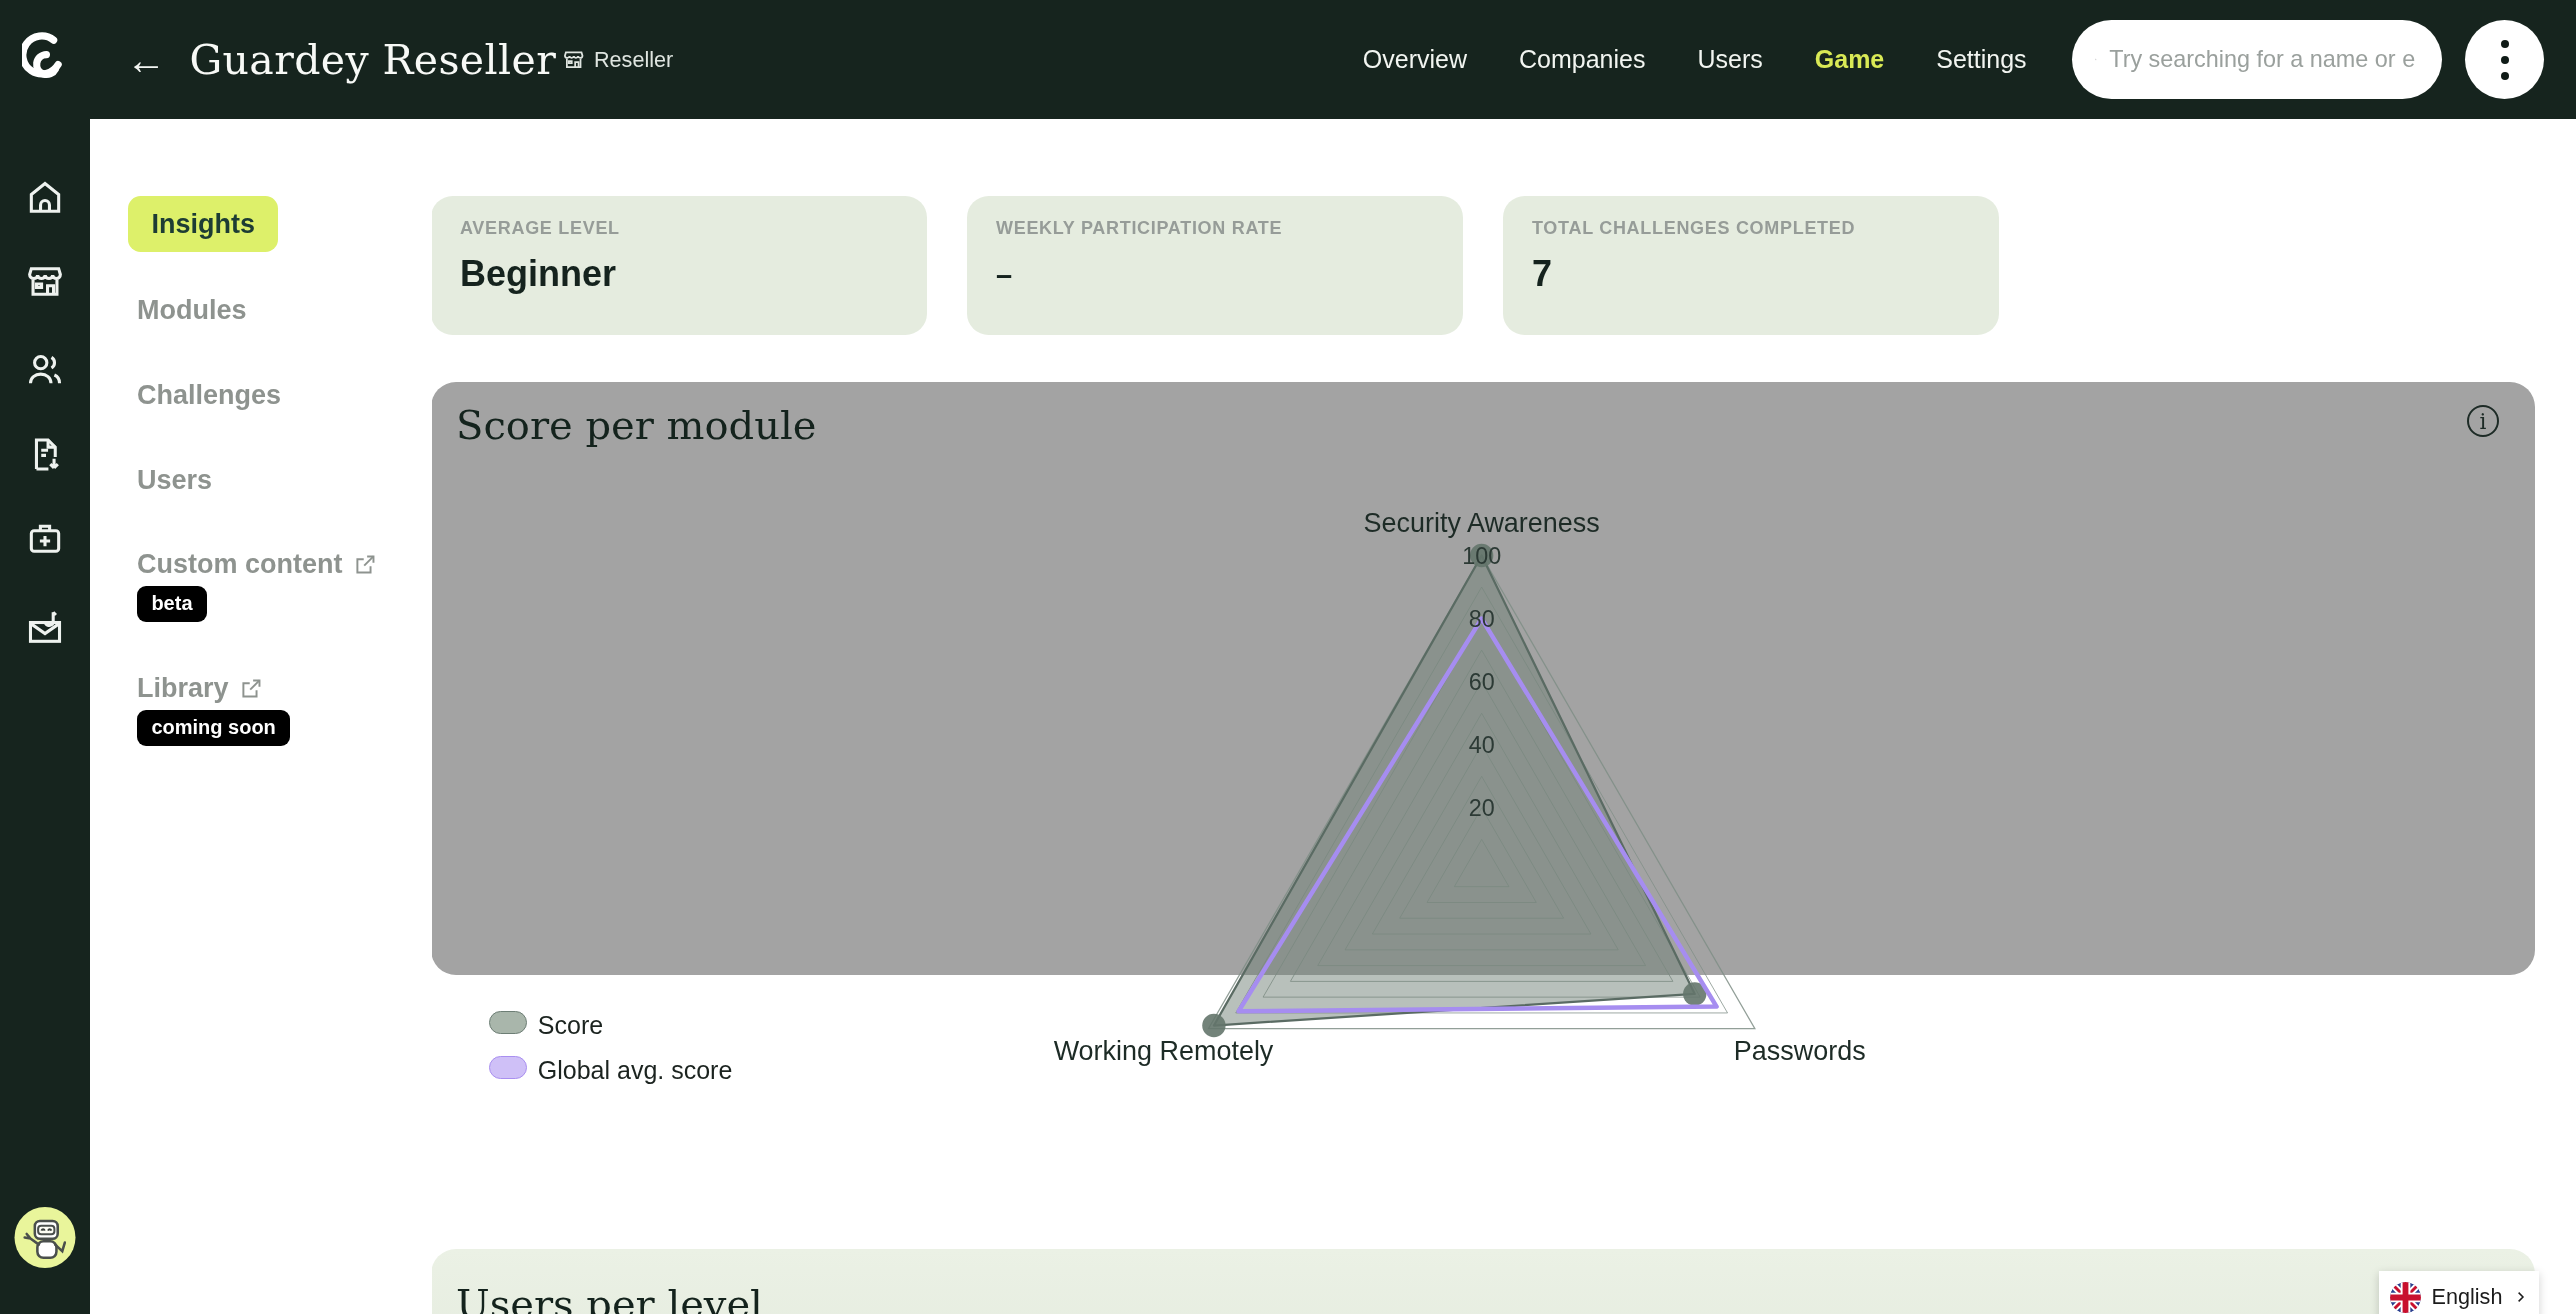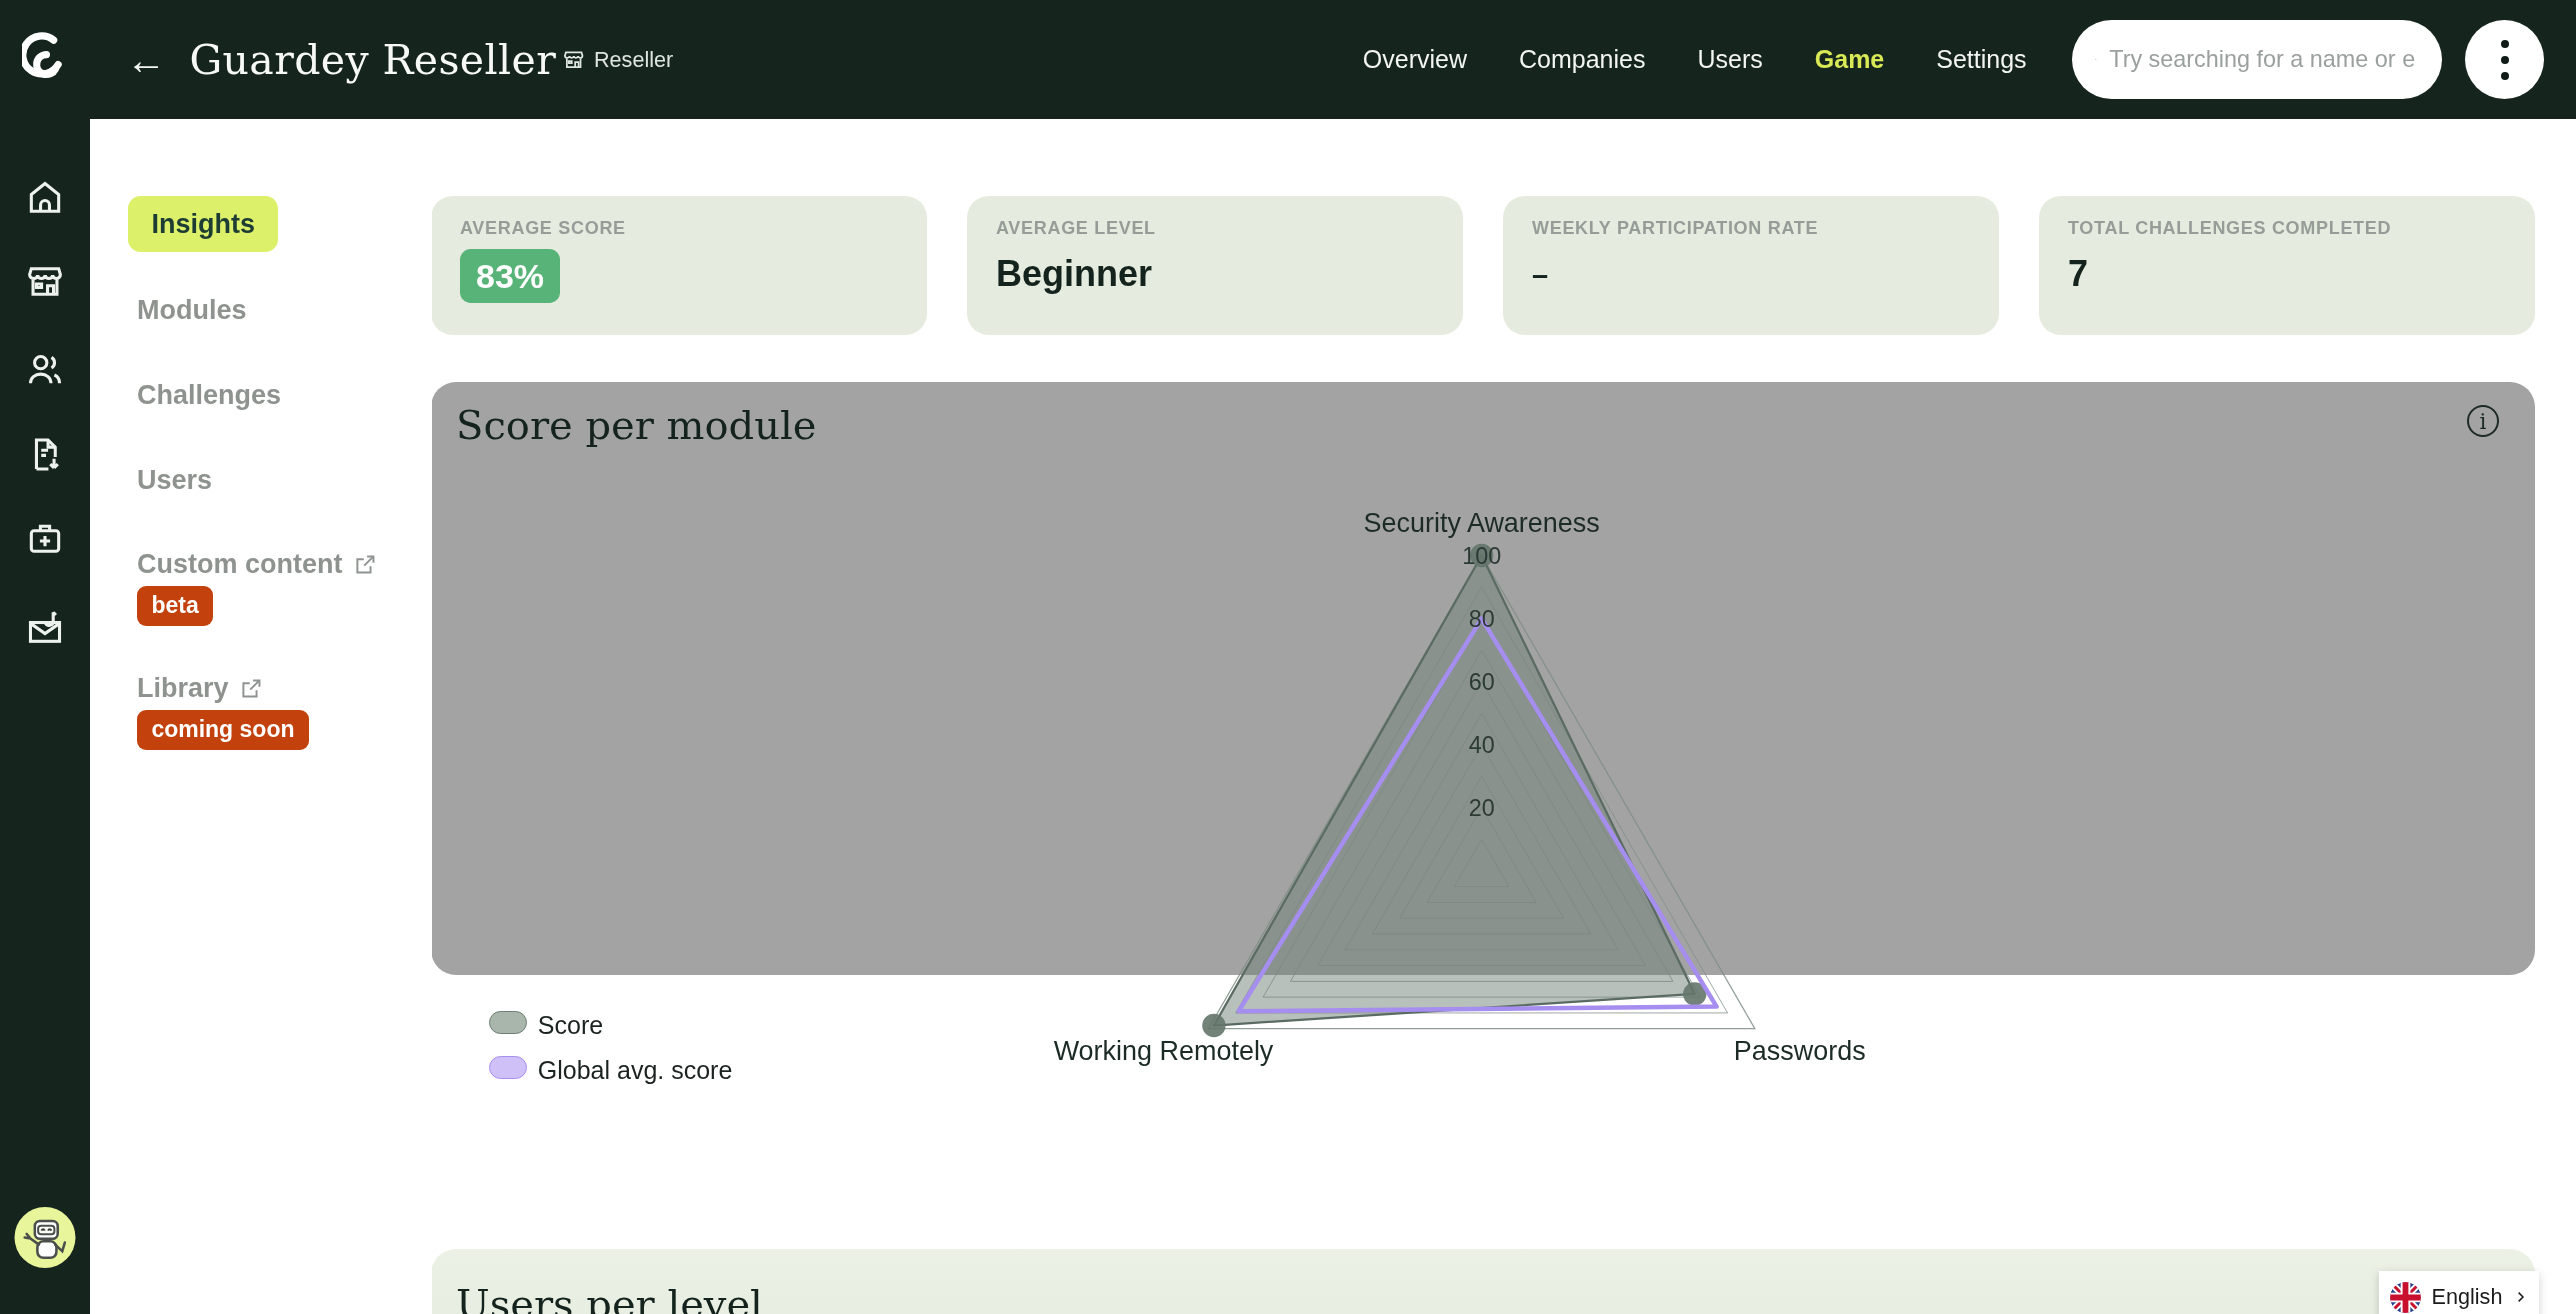--- a/index.html
+++ b/index.html
@@ -32,21 +32,21 @@
   .avatar { position:absolute; left:50%; transform:translateX(-50%); top:1088px; width:61px; height:61px;
             border-radius:50%; background:#e9f59b; overflow:hidden; cursor:pointer; }
 
   
   .subnav { position:absolute; left:90px; top:119px; width:342px; height:1195px; background:#ffffff; z-index:10; }
   .snitem { position:absolute; left:47px; font-size:27px; font-weight:600; color:#8e938f; cursor:pointer;
             display:flex; align-items:center; gap:10.8px; white-space:nowrap; }
   .snitem .ext { width:23.4px; height:23.4px; }
   .insights-pill { position:absolute; left:38px; top:77px; background:#ddf06a; color:#1d3c34;
                    font-size:27px; font-weight:700; padding:12.6px 23.4px; border-radius:12.6px; cursor:pointer; }
-  .badge { position:absolute; left:47px; background:#c2410c; color:#ffffff; font-size:23px; font-weight:700;
+  .badge { position:absolute; left:47px; background:#000000; color:#ffffff; font-size:20px; font-weight:700;
            padding:6.3px 14.4px; border-radius:9px; }
 
   
   .stats { position:absolute; left:431px; top:196px; width:2104px; height:139px;
            display:grid; grid-template-columns:repeat(4,1fr); gap:40px; }
   .card { background:#e5ecdf; border-radius:21.6px; padding:21.6px 29px; }
   .card .lbl { font-size:18px; font-weight:700; letter-spacing:0.7px; color:#969c98; text-transform:uppercase; }
   .card .val { margin-top:14.4px; font-size:36px; font-weight:800; color:#15231e; }
   .score-badge { display:inline-block; background:#57b377; color:#ffffff; font-size:34px; font-weight:800;
                  padding:7.2px 16px; border-radius:10.8px; margin-top:10.8px; }
@@ -193,24 +193,20 @@
     <svg class="ext" viewBox="0 0 24 24" fill="none" stroke="#8e938f" stroke-width="2">
       <path d="M18 13.5V20H4.5V6.5H11"></path>
         <path d="M14.5 3.5H21V10"></path>
         <path d="M21 3.5 11.5 13"></path>
     </svg>
   </div>
   <div class="badge" style="top:591px">coming soon</div>
 </nav>
 
 <section class="stats">
-  <div class="card">
-    <div class="lbl">AVERAGE SCORE</div>
-    <span class="score-badge">83%</span>
-  </div>
   <div class="card">
     <div class="lbl">AVERAGE LEVEL</div>
     <div class="val">Beginner</div>
   </div>
   <div class="card">
     <div class="lbl">WEEKLY PARTICIPATION RATE</div>
     <div class="dash-val">–</div>
   </div>
   <div class="card">
     <div class="lbl">TOTAL CHALLENGES COMPLETED</div>

